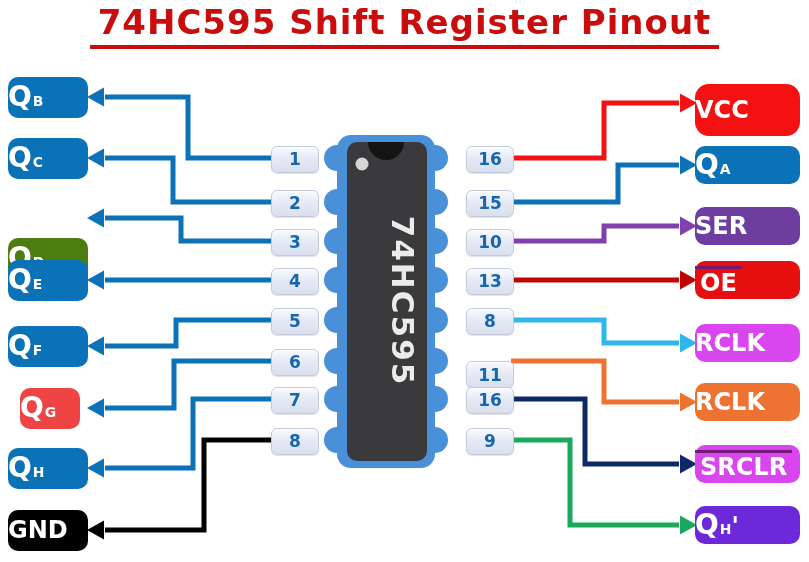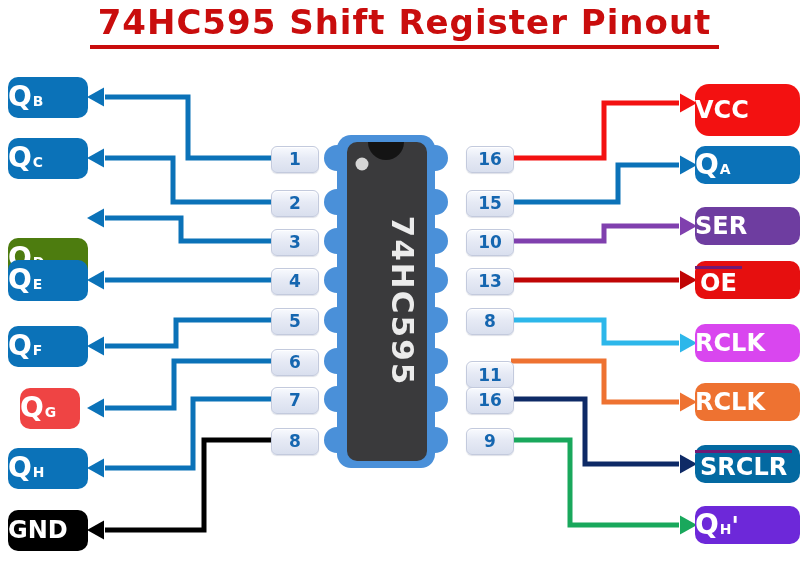--- a/index.html
+++ b/index.html
@@ -170,21 +170,21 @@
         <span class="over">
           <span>OE</span>
         </span>
       </div>
       <div class="siglabel" style="left: 695px; width: 105px; height: 38px; top: 324px; background: #d946ef;">
         <span><span>RCLK</span></span>
       </div>
       <div class="siglabel" style="left: 695px; width: 105px; height: 38px; top: 383px; background: rgb(238, 114, 49);">
         <span><span>RCLK</span></span>
       </div>
-      <div class="siglabel" style="left: 695px; width: 105px; height: 38px; top: 445px; background: #0369a1;">
+      <div class="siglabel" style="left: 695px; width: 105px; height: 38px; top: 445px; background: #d946ef;">
         <span class="over">
           <span>SRCLR</span>
         </span>
       </div>
       <div class="siglabel" style="left: 695px; width: 105px; height: 38px; top: 506px; background: #6d28d9;">
         <span><span style="font-size: 28px;">Q</span><span class="sub">H</span><span>'</span></span>
       </div>
     </div>
   <div id="badges">
       <div class="badge" style="left: 271px; top: 145.5px; color: rgb(21, 102, 176);">1</div>

